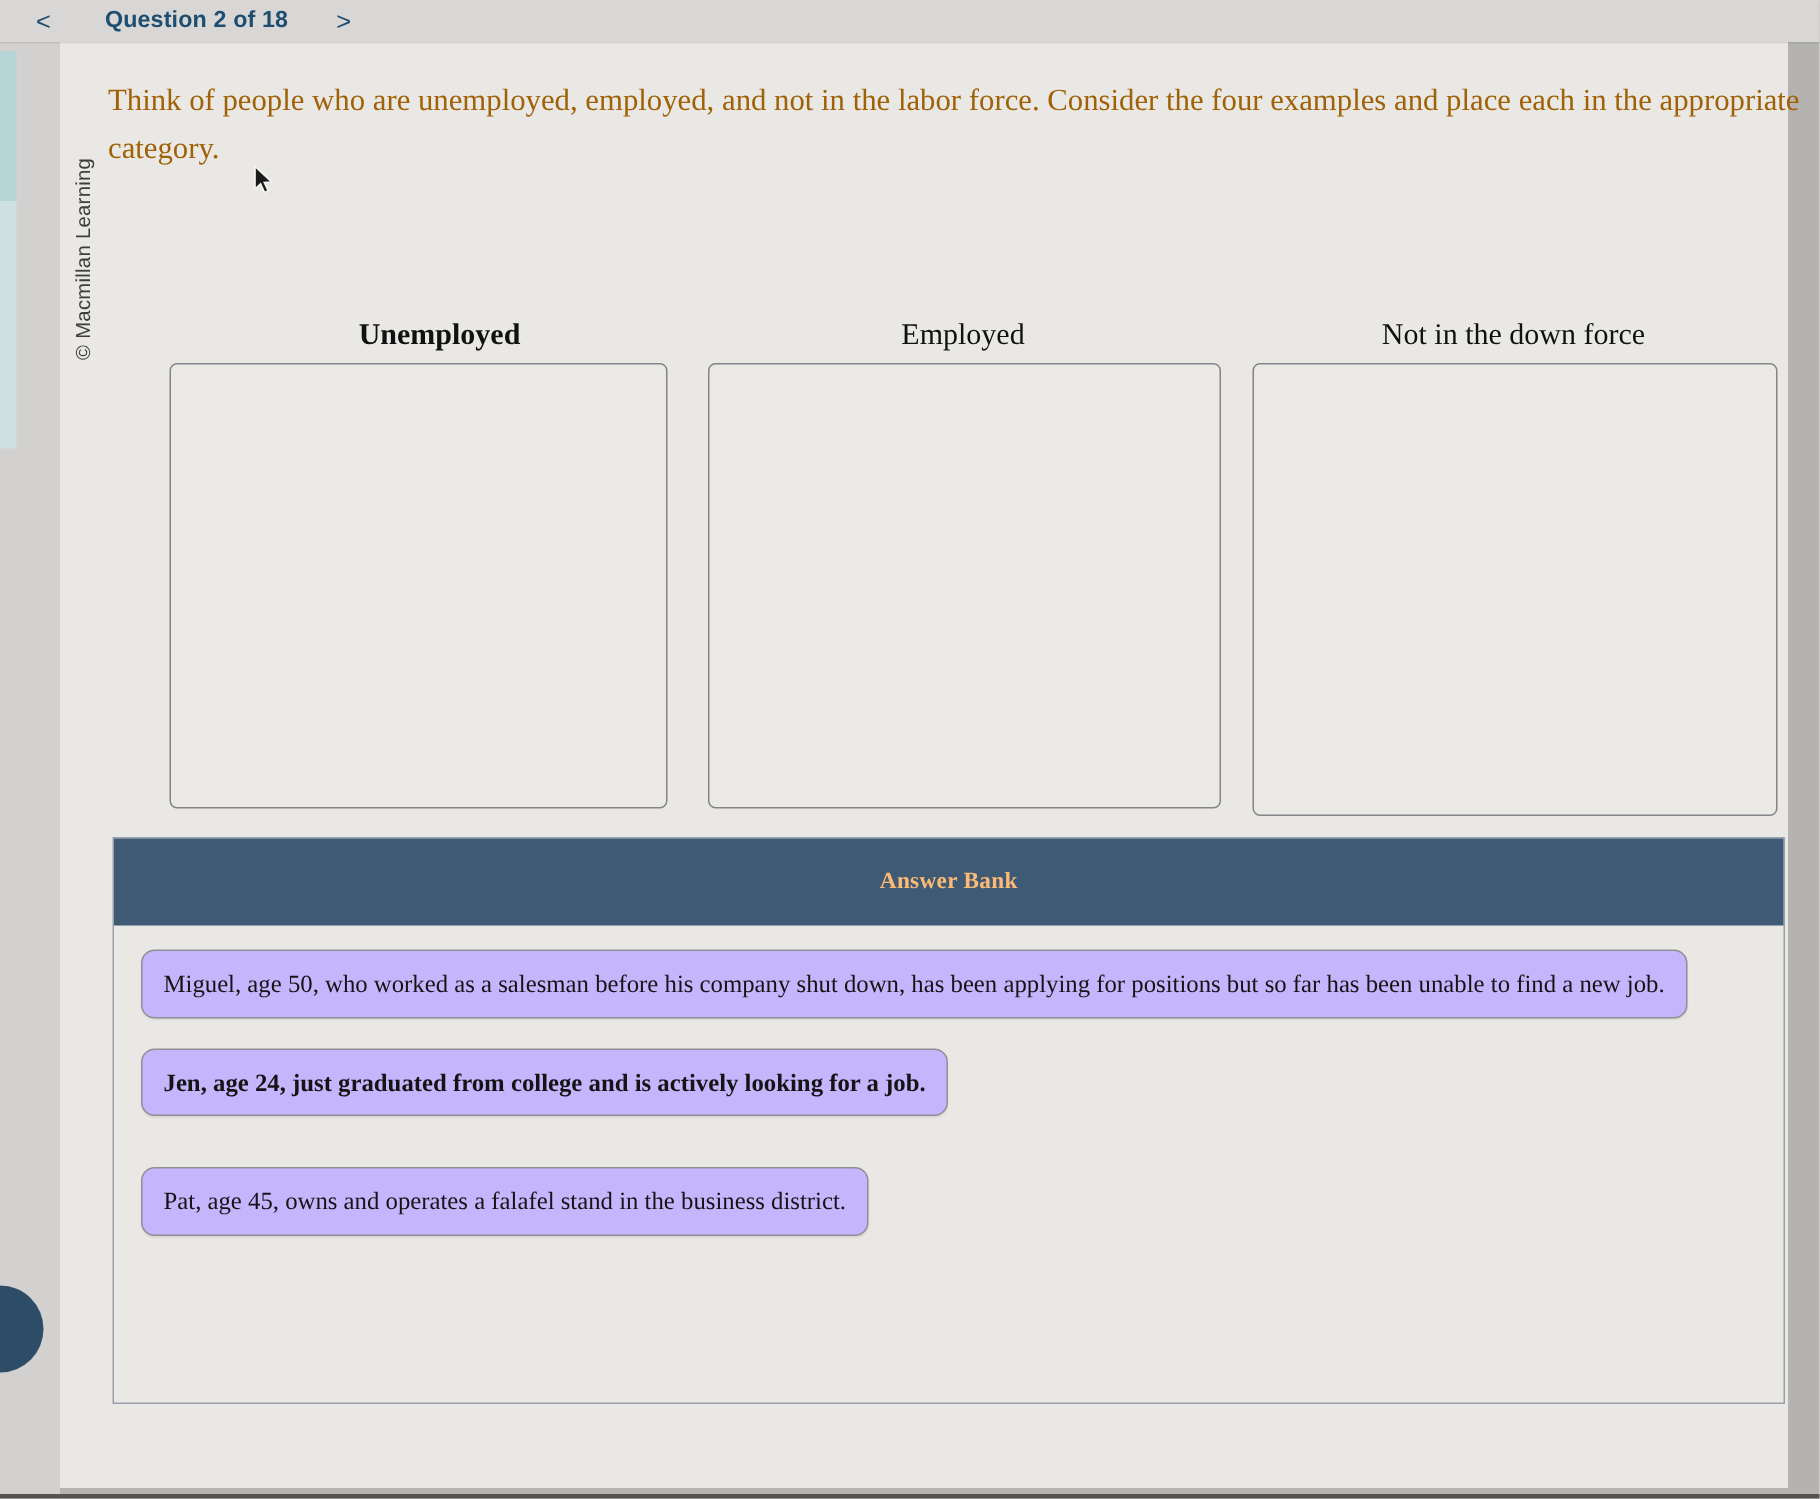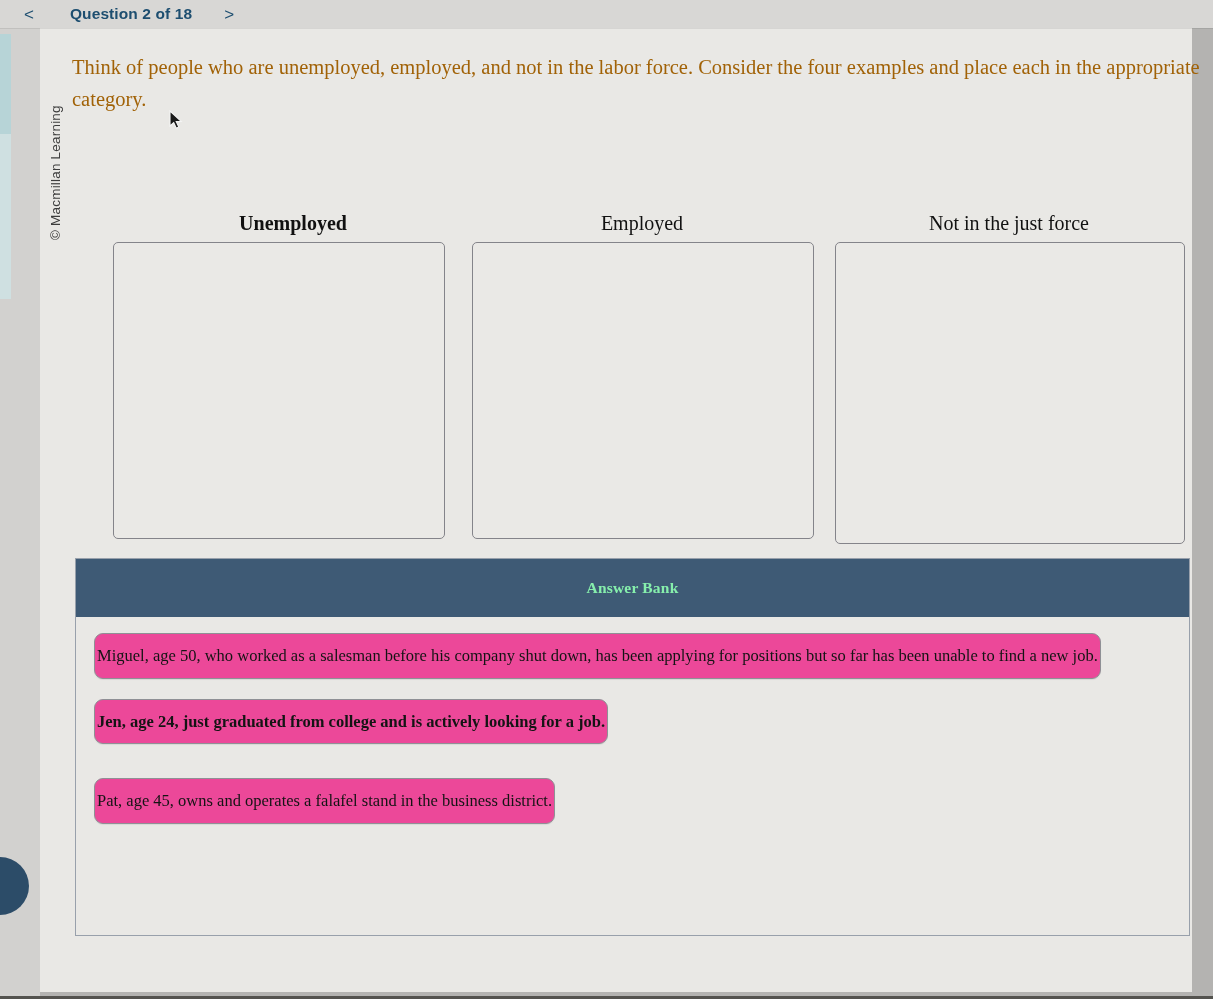--- a/index.html
+++ b/index.html
@@ -86,28 +86,28 @@
   
   .answer-bank{
     position:absolute;left:35px;top:530px;width:1115px;height:378px;
     border:1px solid #98a0ab;background:#e9e8e5;box-sizing:border-box;
   }
   .ab-header{
     width:100%;height:58px;background:#3e5a75;
     display:flex;align-items:center;justify-content:center;
   }
   .ab-title{
-    color:#86efac;font-family:"Liberation Serif", serif;
+    color:#fdba74;font-family:"Liberation Serif", serif;
     font-weight:700;font-size:15.5px;letter-spacing:0.2px;
   }
   .ab-body{padding:16px 18px 0 18px;}
   .answer-item{
     width:fit-content;max-width:1062px;box-sizing:border-box;
-    background:#ec4899;border:1px solid #8f9095;border-radius:9px;
-    padding:9px 2px;text-align:center;
+    background:#c4b5fd;border:1px solid #8f9095;border-radius:9px;
+    padding:9px 14px;text-align:center;
     font-family:"Liberation Serif", serif;font-size:16.5px;line-height:1.55;
     color:#141414;box-shadow:0 1px 1px rgba(0,0,0,0.07);
     cursor:grab;
   }
   .ai-0{margin-bottom:20px;}
   .ai-1{margin-bottom:29px;}
   .ai-2{margin-bottom:34px;font-weight:bold;}
 </style>
 </head>
 <body>
@@ -133,21 +133,21 @@
   <div class="branding">© Macmillan Learning</div>
 
   <div class="question">Think of people who are unemployed, employed, and not in the labor force. Consider the four examples and place each in the appropriate category.</div>
 
   <svg class="cursor" width="18" height="20" viewBox="0 0 18 20">
     <path d="M2 1 L2 16 L5.7 12.6 L8.3 18.3 L10.8 17.1 L8.2 11.6 L13.2 11.4 Z" fill="#1a1a1a" stroke="#f5f5f5" stroke-width="1.1"></path>
   </svg>
 
   <div class="cat-label lbl-0">Unemployed</div>
   <div class="cat-label lbl-1">Employed</div>
-  <div class="cat-label lbl-2">Not in the just force</div>
+  <div class="cat-label lbl-2">Not in the down force</div>
 
   <div class="dropzone dz-0"></div>
   <div class="dropzone dz-1"></div>
   <div class="dropzone dz-2"></div>
 
   <div class="answer-bank">
     <div class="ab-header">
       <span class="ab-title">Answer Bank</span>
     </div>
     <div class="ab-body">

